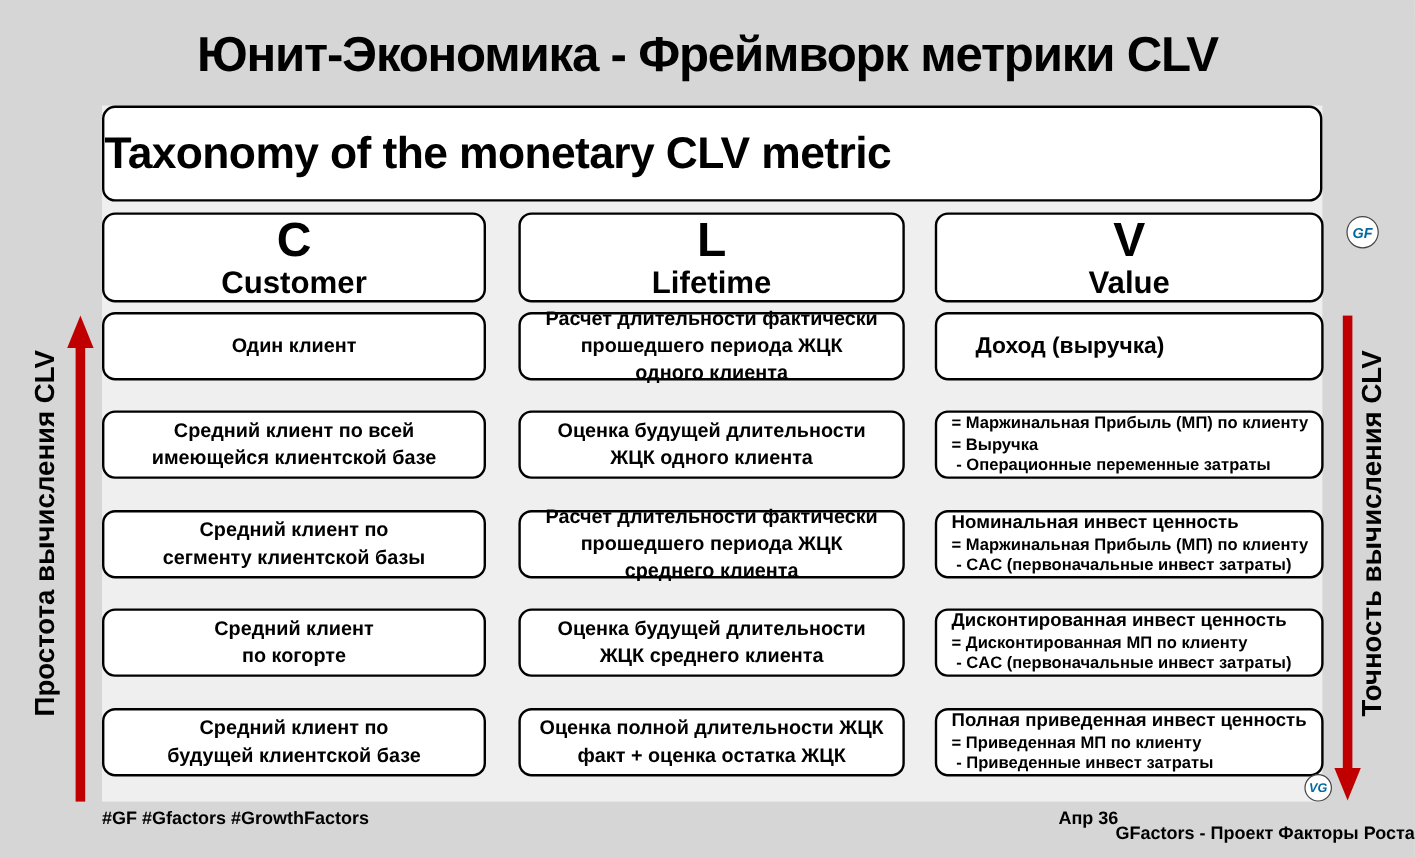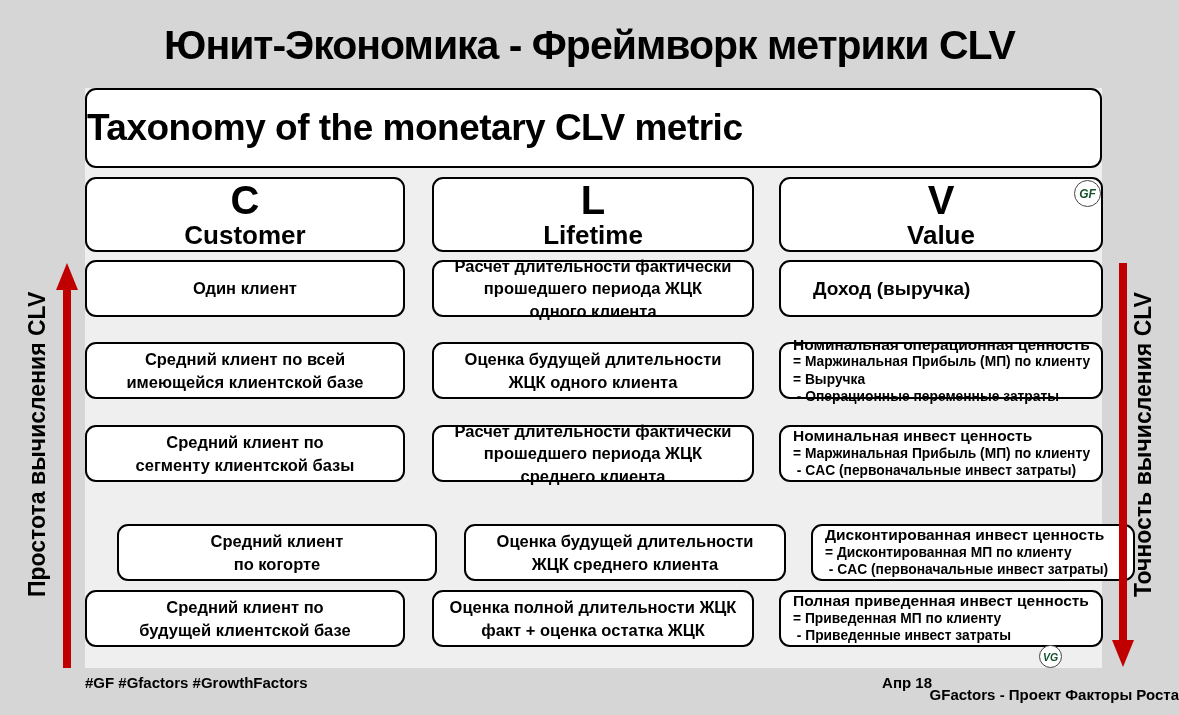--- a/index.html
+++ b/index.html
@@ -20,21 +20,21 @@
 
   .col-c { left:85px;  width:320px; }
   .col-l { left:432px; width:322px; }
   .col-v { left:779px; width:324px; }
 
   .header-box { top:177px; height:75px; display:flex; flex-direction:column;
     align-items:center; justify-content:center; }
   .header-letter { font-size:40px; font-weight:bold; line-height:40px; }
   .header-name  { font-size:26px; font-weight:bold; line-height:30px; }
 
-  .r1 { top:260px; } .r2 { top:342px; } .r3 { top:425px; } .r4 { top:524px;margin-left:32px; } .r5 { top:590px; }
+  .r1 { top:260px; } .r2 { top:342px; } .r3 { top:425px; } .r4 { top:507px; } .r5 { top:590px; }
   .cell { height:57px; }
 
   .cell-center { display:flex; align-items:center; justify-content:center; padding:2px 6px; }
   .cell-text { font-size:16.5px; font-weight:bold; line-height:22.5px;
     white-space:pre-line; text-align:center; }
 
   .v-cell { display:flex; flex-direction:column; justify-content:center; padding:3px 6px 3px 12px; }
   .v-title { font-size:15.5px; font-weight:bold; line-height:17.5px; }
   .v-line  { font-size:13.8px; font-weight:600; line-height:17.5px; white-space:pre-wrap; }
   .v-single { justify-content:center; padding-left:32px; }
@@ -51,21 +51,21 @@
     border-left:11px solid transparent; border-right:11px solid transparent;
     border-top:27px solid #c00000; }
 
   .rot-label { position:absolute; transform:rotate(-90deg); transform-origin:0 0;
     white-space:nowrap; font-size:23px; font-weight:bold; }
   .left-label  { left:24px;  top:597px; }
   .right-label { left:1130px; top:597px; }
 
   .badge { position:absolute; background:#fff; border:1.5px solid #444; border-radius:50%;
     display:flex; align-items:center; justify-content:center;
-    font-style:italic; font-weight:bold; color:#14532d; }
+    font-style:italic; font-weight:bold; color:#0369a1;margin-left:48px; }
   .gf-badge { left:1074px; top:180px; width:27px; height:27px; font-size:12px; }
   .vg-badge { left:1039px; top:645px; width:23px; height:23px; font-size:10.5px; }
 
   .footer { position:absolute; left:0; top:674px; width:1007px; height:24px;
     font-size:15px; font-weight:bold; }
   .footer-left   { position:absolute; left:85px; }
   .footer-center { position:absolute; left:0; width:1179px; text-align:right;margin-top:12px; }
   .footer-right  { position:absolute; right:75px; }
 </style>
 </head>
@@ -134,21 +134,20 @@
     </div>
   <div class="box cell cell-center col-l r5">
     <span class="cell-text">Оценка полной длительности ЖЦК
 факт + оценка остатка ЖЦК</span>
     </div>
 
   <div class="box cell v-cell v-single col-v r1">
     <span class="v-title">Доход (выручка)</span>
   </div>
   <div class="box cell v-cell col-v r2">
-    <span class="v-title">Номинальная операционная ценность</span>
     <span class="v-line">= Маржинальная Прибыль (МП) по клиенту</span>
     <span class="v-line">= Выручка</span>
     <span class="v-line"> - Операционные переменные затраты</span>
   </div>
   <div class="box cell v-cell col-v r3">
     <span class="v-title">Номинальная инвест ценность</span>
     <span class="v-line">= Маржинальная Прибыль (МП) по клиенту</span>
     <span class="v-line"> - CAC (первоначальные инвест затраты)</span>
   </div>
   <div class="box cell v-cell col-v r4">
@@ -169,16 +168,16 @@
   <div class="arrow-shaft right-shaft"></div>
   <div class="arrow-head right-head"></div>
   <div class="rot-label right-label">Точность вычисления CLV</div>
 
   <div class="badge gf-badge">GF</div>
   <div class="badge vg-badge">VG</div>
 
   <div class="footer">
     <span class="footer-left">#GF #Gfactors #GrowthFactors</span>
     <span class="footer-center">GFactors - Проект Факторы Роста</span>
-    <span class="footer-right">Апр 18</span>
+    <span class="footer-right">Апр 36</span>
   </div>
 
 </div>
 
 </body></html>

